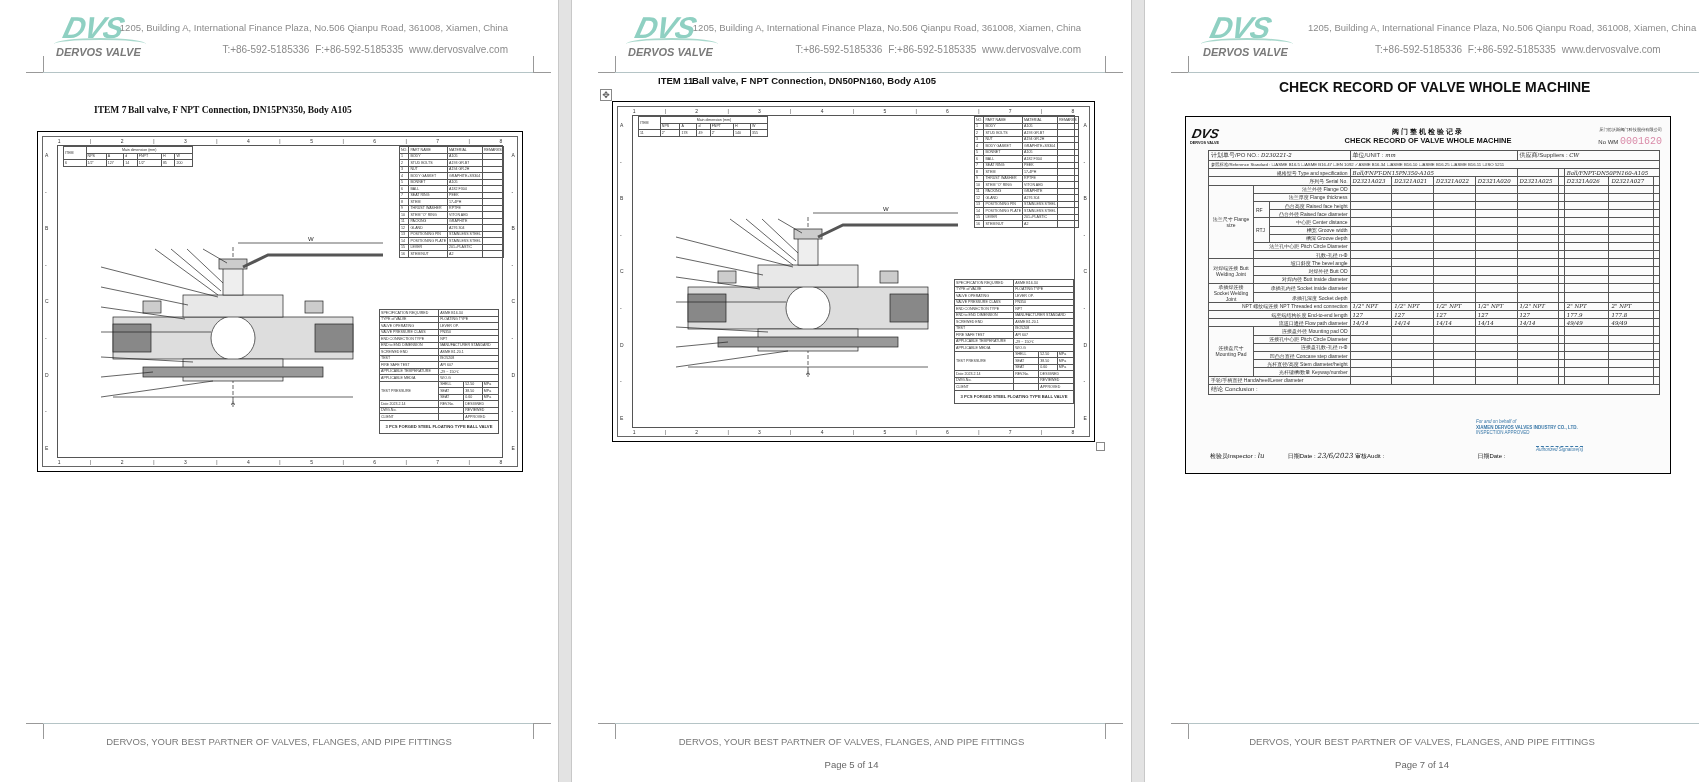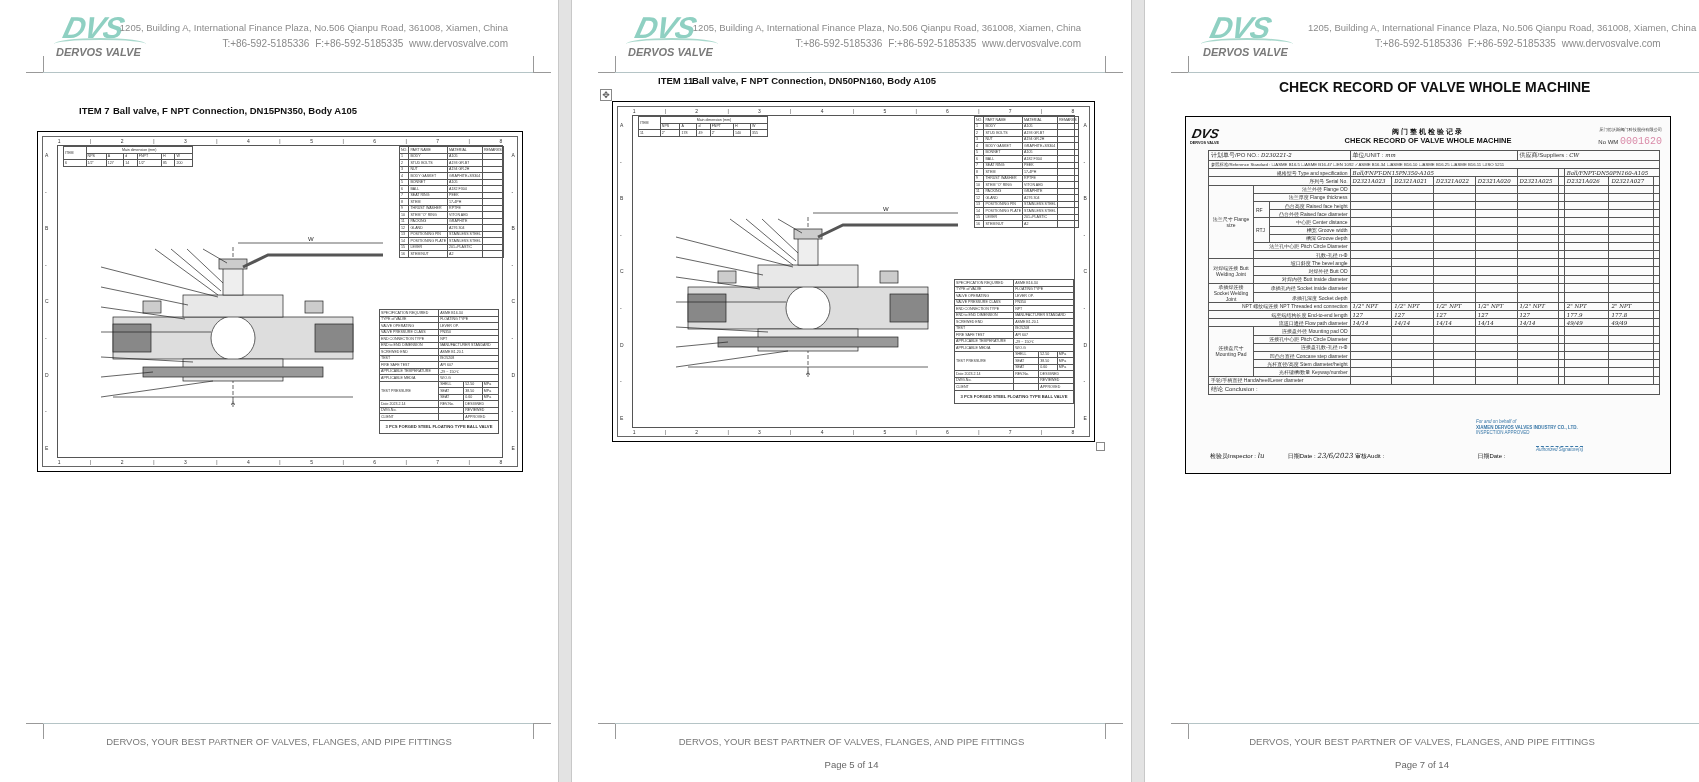--- a/index.html
+++ b/index.html
@@ -4,21 +4,21 @@
 <style>
   html,body{margin:0;padding:0;}
   body{width:1699px;height:782px;overflow:hidden;background:#e6e6e6;position:relative;font-family:"Liberation Sans",sans-serif;}
   .page{position:absolute;top:0;height:782px;background:#fff;overflow:hidden;}
   .gutter{position:absolute;top:0;height:782px;background:#e3e3e3;border-left:1px solid #c8c8c8;border-right:1px solid #c8c8c8;box-sizing:border-box;}
   .hdr-logo{position:absolute;top:14px;width:90px;height:46px;}
   .logo-mark{position:absolute;left:10px;top:0;width:80px;height:28px;font:italic 900 30px/28px "Liberation Sans",sans-serif;color:#8fd0c2;letter-spacing:-1px;transform:skewX(-14deg);}
   .logo-swoosh{position:absolute;left:0;top:24px;width:92px;height:10px;border-top:2px solid #a8d8cc;border-radius:50% 50% 0 0;}
   .logo-name{position:absolute;left:2px;top:32px;font:italic 700 11px/12px "Liberation Sans",sans-serif;color:#7a7a7a;white-space:nowrap;}
   .hdr-addr{position:absolute;top:22px;font-size:9.5px;color:#8a8a8a;white-space:nowrap;text-align:right;}
-  .hdr-contact{position:absolute;top:38px;font-size:10px;color:#8a8a8a;white-space:nowrap;text-align:right;word-spacing:3px;}
+  .hdr-contact{position:absolute;top:44px;font-size:10px;color:#8a8a8a;white-space:nowrap;text-align:right;word-spacing:3px;}
   .rule{position:absolute;height:1px;background:#b5c4c6;}
   .tick{position:absolute;width:1px;height:16px;background:#999;}
   .tickh{position:absolute;height:1px;width:18px;background:#999;}
   .item-title{position:absolute;font-size:9.5px;font-weight:bold;color:#111;white-space:nowrap;}
   .item-title .num{display:inline-block;width:34px;}
   .footer-text{position:absolute;top:736px;width:100%;text-align:center;font-size:9.5px;color:#777;}
   .page-num{position:absolute;top:759px;width:100%;text-align:center;font-size:9.5px;color:#666;}
   .drawing{position:absolute;border:1.5px solid #000;background:#fff;}
   .drawing .inner{position:absolute;left:4px;top:4px;right:4px;bottom:4px;border:1px solid #666;}
   .zone-nums{position:absolute;left:0;right:0;display:flex;justify-content:space-around;font-size:5px;color:#333;}
@@ -44,21 +44,21 @@
     <div class="logo-name">DERVOS VALVE</div>
   </div>
   <div class="hdr-addr" style="right:50px;">1205, Building A, International Finance Plaza, No.506 Qianpu Road, 361008, Xiamen, China</div>
   <div class="hdr-contact" style="right:50px;">T:+86-592-5185336   F:+86-592-5185335   www.dervosvalve.com</div>
   <div class="tick" style="left:43px;top:56px;"></div>
     <div class="tickh" style="left:26px;top:72px;"></div>
   <div class="rule" style="left:43px;top:72px;width:490px;"></div>
   <div class="tick" style="left:533px;top:56px;"></div>
     <div class="tickh" style="left:533px;top:72px;"></div>
 
-  <div class="item-title" style="left:79px;top:105px;">
+  <div class="item-title" style="left:94px;top:105px;font-family:Liberation Serif, serif;">
     <span class="num">ITEM 7</span><span>Ball valve, F NPT Connection, DN15PN350, Body A105</span>
   </div>
 
   <div class="drawing" style="left:37px;top:131px;width:484px;height:339px;">
     <div class="inner">
       <div class="zone-nums" style="top:1px;">
           <span>1</span>
           <span>|</span>
           <span>2</span>
           <span>|</span>

